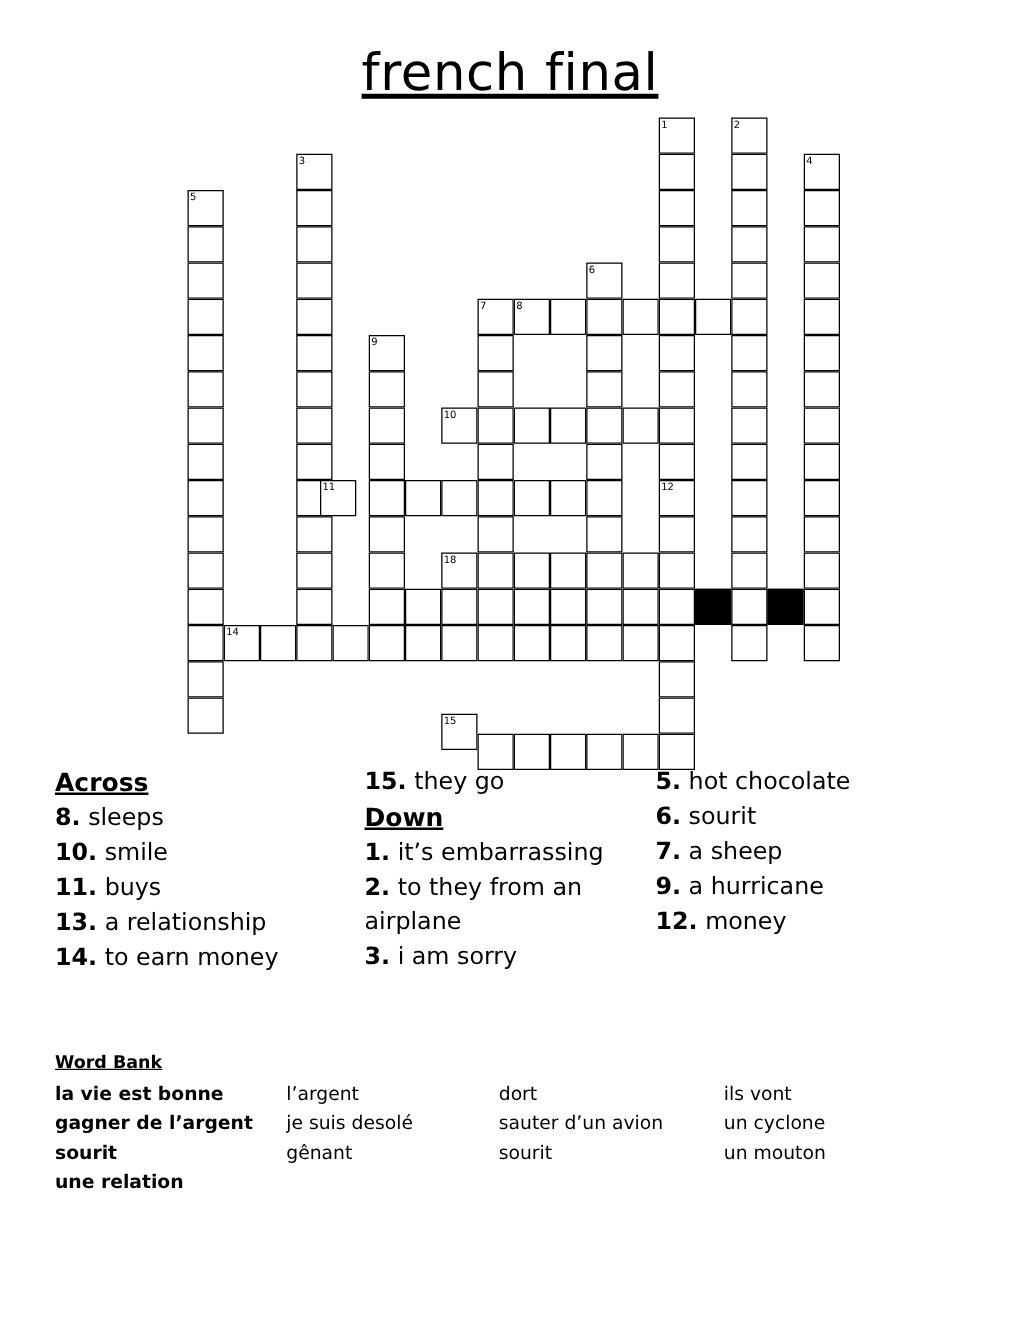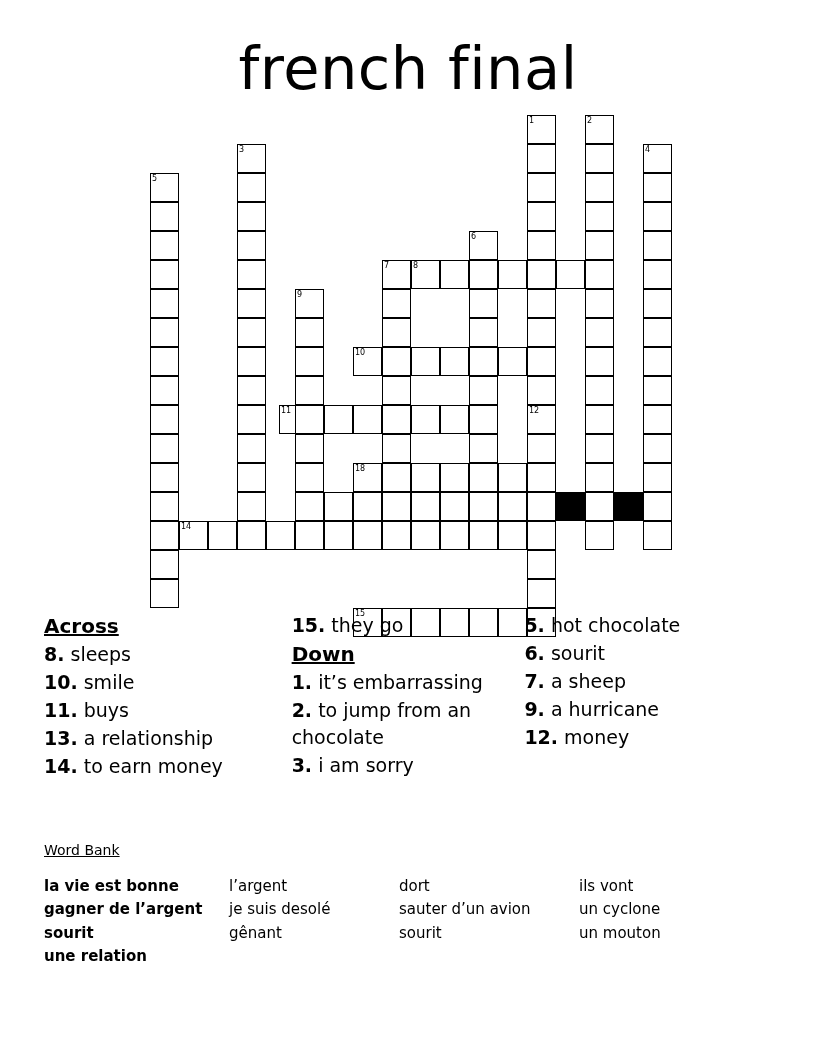--- a/index.html
+++ b/index.html
@@ -10,25 +10,26 @@
   body {
     width: 816px;
     height: 1056px;
     font-family: "DejaVu Sans", sans-serif;
     color: #000000;
     position: relative;
     overflow: hidden;
   }
   #title {
     text-align: center;
-    font-size: 59px;
+    font-size: 41px;
     font-weight: 400;
     letter-spacing: 0.5px;
     margin: 34px 0 0 0;
     font-family: "DejaVu Sans", sans-serif;
+    text-decoration: underline;
   }
   #grid-wrap {
     position: relative;
     width: 816px;
     height: 500px;
     margin-top: 12px;
   }
   .cell {
     position: absolute;
     box-sizing: border-box;
@@ -79,24 +80,24 @@
   .clue b { font-weight: bold; }
 
   #wordbank {
     position: absolute;
     left: 44px;
     top: 842px;
     width: 740px;
     font-size: 15px;
   }
   #wb-head {
-    font-weight: normal;
+    font-weight: bold;
     text-decoration: underline;
     font-size: 14px;
-    margin-bottom: 17px;
+    margin-bottom: 6px;
   }
   .wb-cols {
     display: flex;
   }
   .wb-col { line-height: 1.55; }
   .wb-col.w1 { width: 185px; font-weight: bold; }
   .wb-col.w2 { width: 170px; }
   .wb-col.w3 { width: 180px; }
   .wb-col.w4 { width: 180px; }
 </style>
@@ -194,21 +195,21 @@
     <div class="cell" style="left: 469px; top: 261px;"></div>
     <div class="cell" style="left: 527px; top: 261px;"></div>
     <div class="cell" style="left: 585px; top: 261px;"></div>
     <div class="cell" style="left: 643px; top: 261px;"></div>
     <div class="cell" style="left: 150px; top: 290px;"></div>
     <div class="cell" style="left: 237px; top: 290px;"></div>
     <div class="cell" style="left: 382px; top: 290px;"></div>
     <div class="cell" style="left: 469px; top: 290px;"></div>
     <div class="cell" style="left: 585px; top: 290px;"></div>
     <div class="cell" style="left: 643px; top: 290px;"></div>
-    <div class="cell" style="left: 279px; top: 290px;">
+    <div class="cell" style="left: 256px; top: 290px;">
       <span class="num">11</span>
     </div>
     <div class="cell" style="left: 295px; top: 290px;"></div>
     <div class="cell" style="left: 324px; top: 290px;"></div>
     <div class="cell" style="left: 353px; top: 290px;"></div>
     <div class="cell" style="left: 411px; top: 290px;"></div>
     <div class="cell" style="left: 440px; top: 290px;"></div>
     <div class="cell" style="left: 527px; top: 290px;">
       <span class="num">12</span>
     </div>
@@ -264,21 +265,21 @@
     <div class="cell" style="left: 353px; top: 406px;"></div>
     <div class="cell" style="left: 382px; top: 406px;"></div>
     <div class="cell" style="left: 411px; top: 406px;"></div>
     <div class="cell" style="left: 440px; top: 406px;"></div>
     <div class="cell" style="left: 469px; top: 406px;"></div>
     <div class="cell" style="left: 498px; top: 406px;"></div>
     <div class="cell" style="left: 150px; top: 435px;"></div>
     <div class="cell" style="left: 527px; top: 435px;"></div>
     <div class="cell" style="left: 150px; top: 464px;"></div>
     <div class="cell" style="left: 527px; top: 464px;"></div>
-    <div class="cell" style="left: 353px; top: 493px;">
+    <div class="cell" style="left: 353px; top: 477px;">
       <span class="num">15</span>
     </div>
     <div class="cell" style="left: 382px; top: 493px;"></div>
     <div class="cell" style="left: 411px; top: 493px;"></div>
     <div class="cell" style="left: 440px; top: 493px;"></div>
     <div class="cell" style="left: 469px; top: 493px;"></div>
     <div class="cell" style="left: 498px; top: 493px;"></div>
     <div class="cell" style="left: 527px; top: 493px;"></div>
   </div>
 
@@ -289,21 +290,21 @@
       <div class="clue"><b>8.</b> <span>sleeps</span></div>
       <div class="clue"><b>10.</b> <span>smile</span></div>
       <div class="clue"><b>11.</b> <span>buys</span></div>
       <div class="clue"><b>13.</b> <span>a relationship</span></div>
       <div class="clue"><b>14.</b> <span>to earn money</span></div>
     </div>
     <div class="clue-col c2">
       <div class="clue"><b>15.</b> <span>they go</span></div>
       <div class="sec-head">Down</div>
       <div class="clue"><b>1.</b> <span>it’s embarrassing</span></div>
-      <div class="clue"><b>2.</b> <span>to jump from an chocolate</span></div>
+      <div class="clue"><b>2.</b> <span>to they from an airplane</span></div>
       <div class="clue"><b>3.</b> <span>i am sorry</span></div>
     </div>
     <div class="clue-col c3">
       <div class="clue"><b>5.</b> <span>hot chocolate</span></div>
       <div class="clue"><b>6.</b> <span>sourit</span></div>
       <div class="clue"><b>7.</b> <span>a sheep</span></div>
       <div class="clue"><b>9.</b> <span>a hurricane</span></div>
       <div class="clue"><b>12.</b> <span>money</span></div>
     </div>
   </div>

